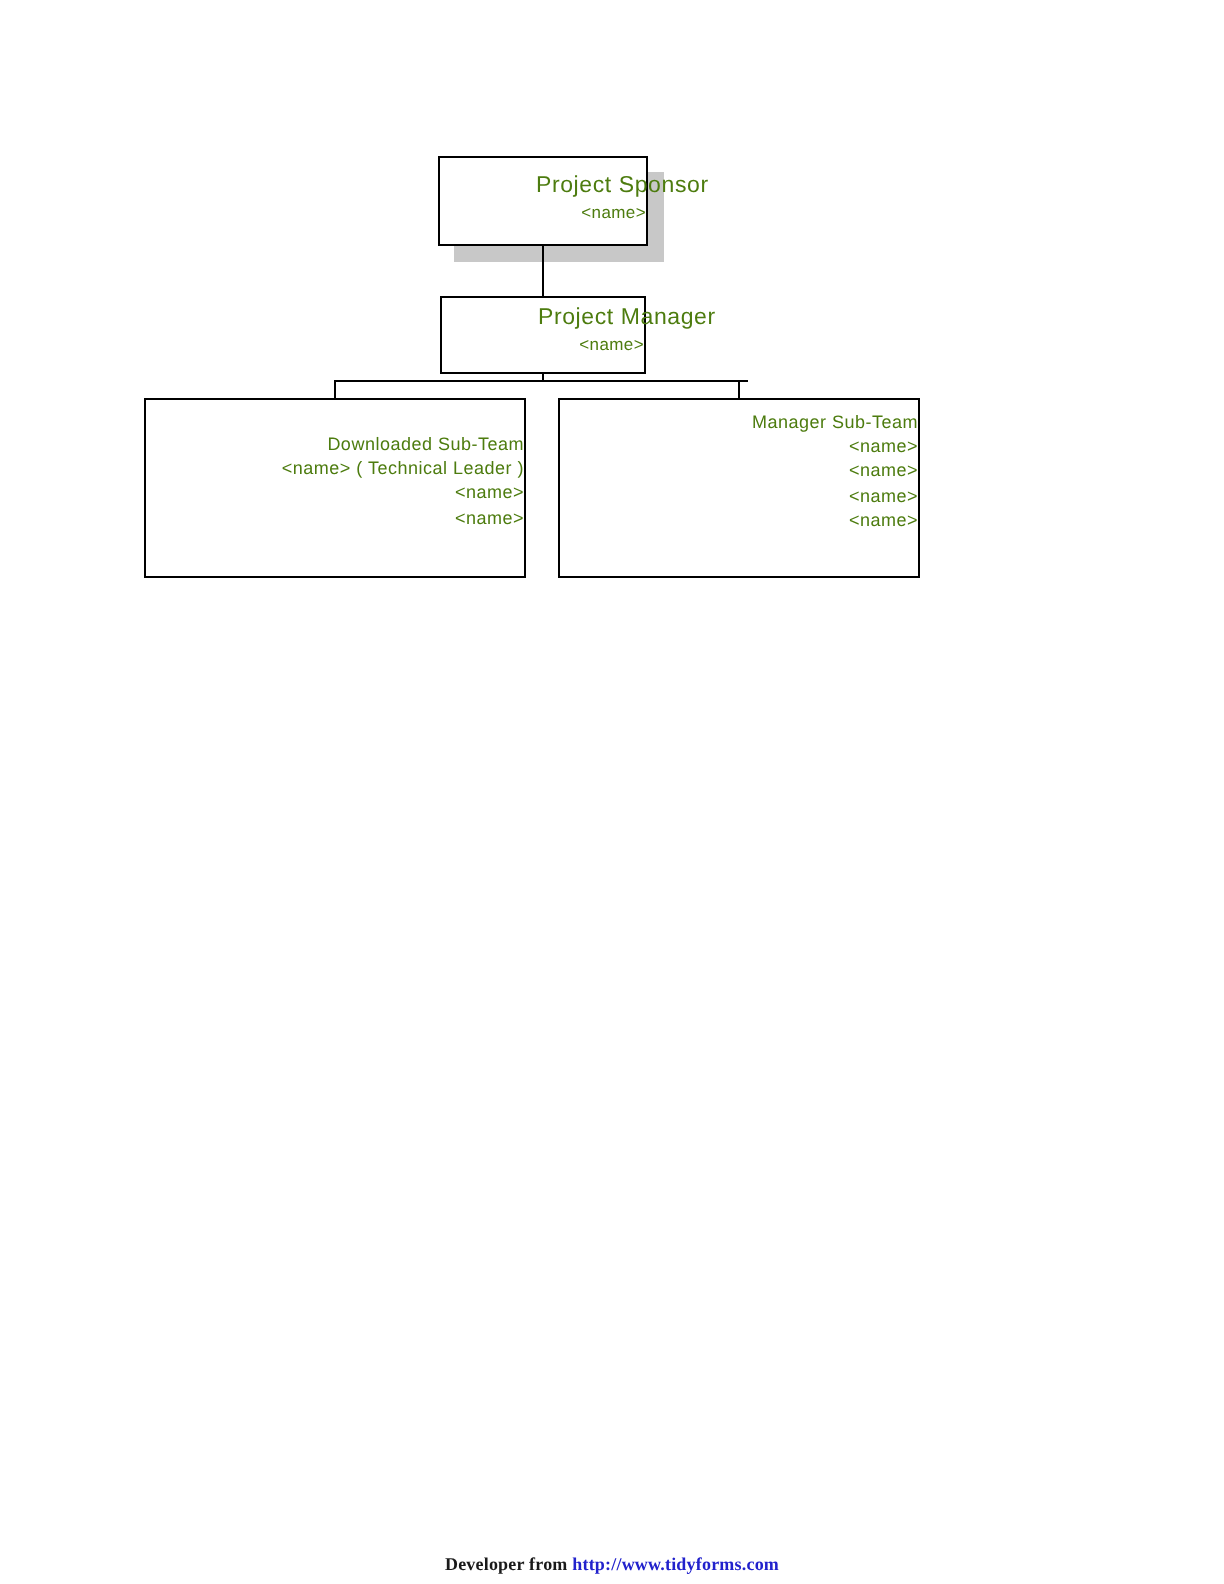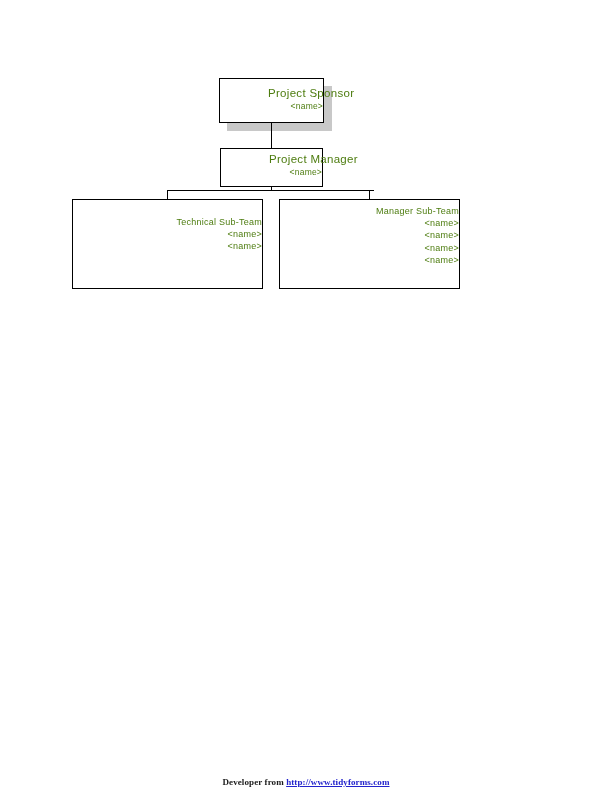--- a/index.html
+++ b/index.html
@@ -159,21 +159,20 @@
     width: 612px;
     text-align: center;
     font-family: "Liberation Serif", serif;
     font-size: 9px;
     font-weight: bold;
     color: #1a1a1a;
     letter-spacing: 0.1px;
   }
   #footer .url {
     color: #2222cc;
-    text-decoration: underline;
     text-align: right;
   }
 </style>
 </head>
 <body>
 
 <div id="page">
 
   <div id="sponsor-shadow" class="shadow"></div>
 
@@ -188,21 +187,22 @@
     <span class="line title">Project Manager</span>
     <span class="line sub">&lt;name&gt;</span>
   </div>
 
   <div id="conn-manager-down" class="conn v"></div>
   <div id="conn-bus" class="conn h"></div>
   <div id="conn-dev-down" class="conn v"></div>
   <div id="conn-cust-down" class="conn v"></div>
 
   <div id="developer-node" class="node">
-    <span class="line">Technical Sub-Team</span>
+    <span class="line">Downloaded Sub-Team</span>
+    <span class="line">&lt;name&gt; ( Technical Leader )</span>
     <span class="line">&lt;name&gt;</span>
     <span class="line">&lt;name&gt;</span>
   </div>
 
   <div id="customer-node" class="node">
     <span class="line">Manager Sub-Team</span>
     <span class="line">&lt;name&gt;</span>
     <span class="line">&lt;name&gt;</span>
     <span class="line">&lt;name&gt;</span>
     <span class="line">&lt;name&gt;</span>

